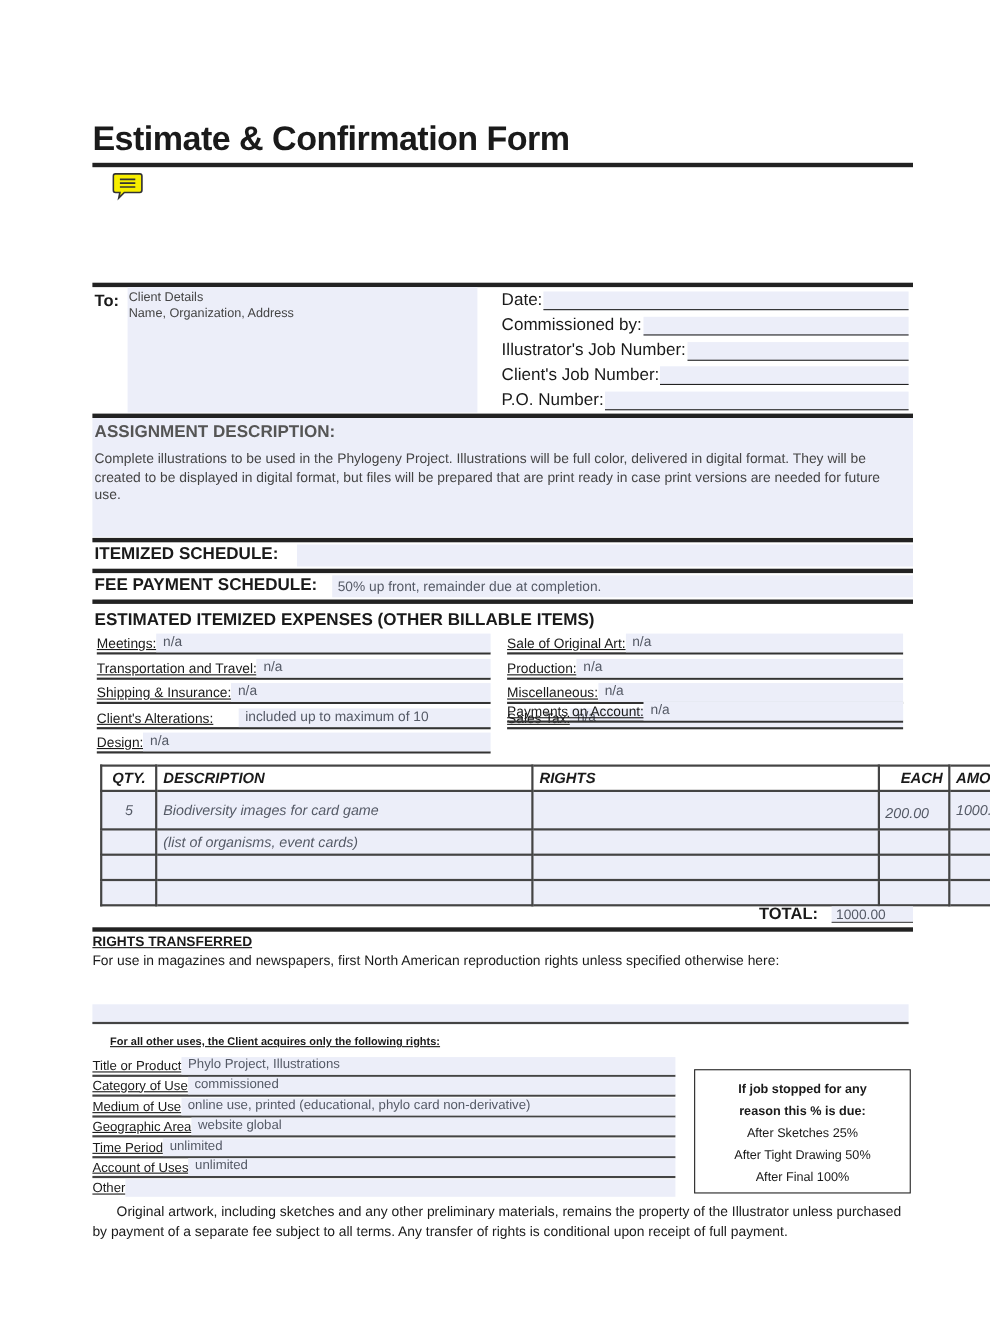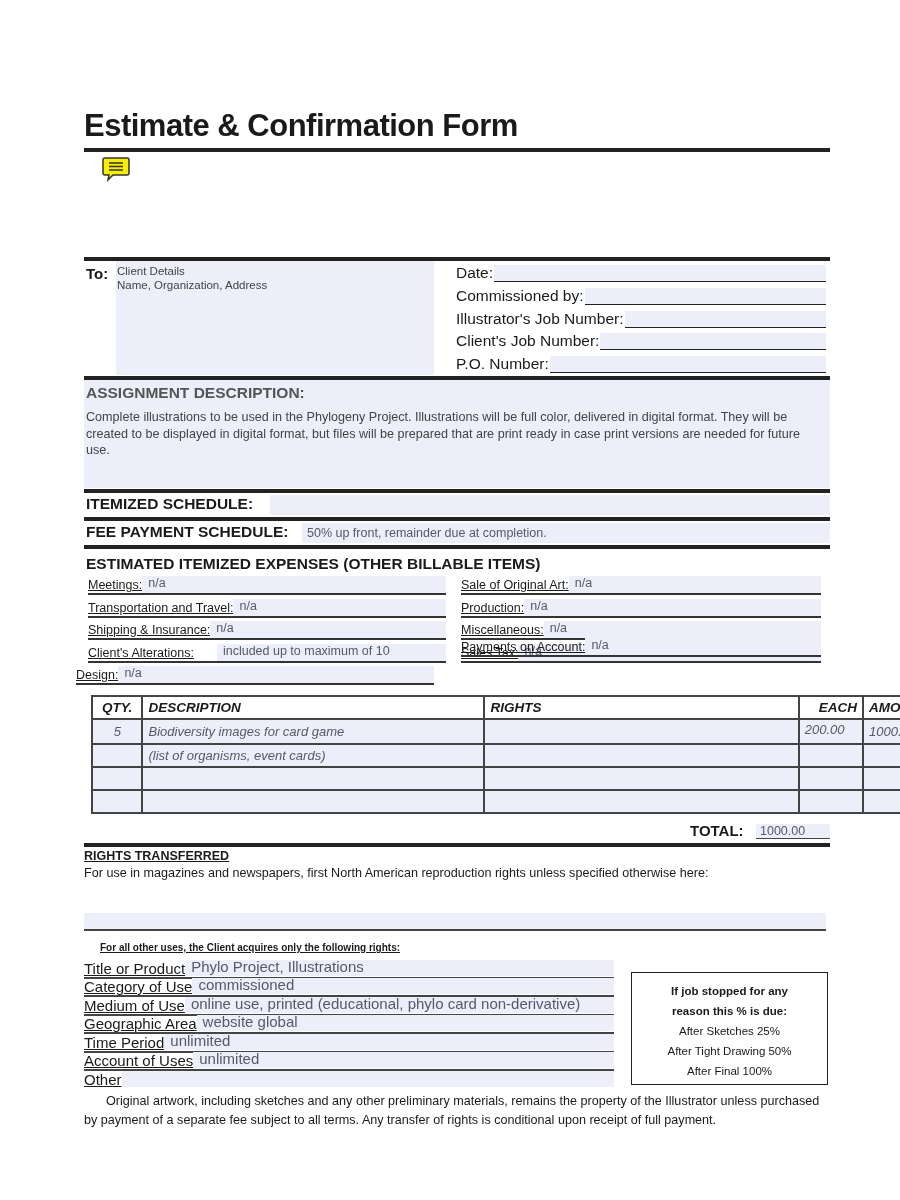--- a/index.html
+++ b/index.html
@@ -39,21 +39,21 @@
     }
     table.items th, table.items td { border: 2px solid #444; height: 21px; padding: 0 5px; }
     table.items th { font-weight: bold; text-align: left; background: #fff; font-size: 13.5px; }
     table.items td { background: #eceef9; color: #555a66; }
     .total-label { left: 690px; top: 822px; font-size: 15px; font-weight: bold; }
     .total-val { left: 756px; top: 824px; width: 70px; font-size: 12.5px; color: #555a66; border-bottom: 1.5px solid #444; background: #eceef9; padding-left: 4px; }
     .rights-head { left: 84px; top: 849px; font-size: 12.5px; font-weight: bold; text-decoration: underline; }
     .rights-text { left: 84px; top: 865px; width: 746px; font-size: 12.6px; line-height: 17px; }
     .rights-fill { left: 84px; top: 913px; width: 742px; height: 16px; border-bottom: 2px solid #444; }
     .other-head { left: 100px; top: 942px; font-size: 10px; font-weight: bold; text-decoration: underline; }
-    .use-row { left: 84px; width: 530px; display: flex; align-items: flex-start; border-bottom: 2px solid #444; height: 17px; font-size: 15px; }
+    .use-row { left: 84px; width: 530px; display: flex; align-items: center; border-bottom: 2px solid #444; height: 17px; font-size: 12px; }
     .use-row .lbl { text-decoration: underline; white-space: nowrap; }
     .use-row .val { flex: 1; background: #eceef9; height: 16px; color: #555a66; padding-left: 6px; line-height: 13px; }
     .stop-box {
       left: 631px; top: 972px; width: 197px; height: 113px; border: 1.5px solid #222;
       text-align: center; font-size: 11.5px; line-height: 20px; padding-top: 8px; box-sizing: border-box;
     }
     .stop-box .b { font-weight: bold; }
     .final-text { left: 84px; top: 1092px; width: 750px; font-size: 12.6px; line-height: 19px; text-indent: 22px; }
   </style>
 </head>
@@ -124,21 +124,21 @@
     <span class="val">n/a</span>
 </div>
 <div class="abs exp-row" style="left:88px; top:619px; width:358px;">
   <span class="lbl">Shipping &amp; Insurance:</span>
     <span class="val">n/a</span>
 </div>
 <div class="abs exp-row" style="left:88px; top:642px; width:358px;gap:23px;">
   <span class="lbl">Client's Alterations:</span>
     <span class="val">included up to maximum of 10</span>
 </div>
-<div class="abs exp-row" style="left:76px; top:664px; width:358px;">
+<div class="abs exp-row" style="left:88px; top:664px; width:358px;">
   <span class="lbl">Design:</span>
     <span class="val">n/a</span>
 </div>
 
 <div class="abs exp-row" style="left:461px; top:574px; width:360px;">
   <span class="lbl">Sale of Original Art:</span>
     <span class="val">n/a</span>
 </div>
 <div class="abs exp-row" style="left:461px; top:597px; width:360px;">
   <span class="lbl">Production:</span>
@@ -165,21 +165,21 @@
       <th style="width:262px;">RIGHTS</th>
       <th style="width:44px; text-align:right;">EACH</th>
       <th style="width:62px;">AMOUNT</th>
     </tr>
   </thead>
   <tbody>
     <tr>
       <td style="text-align:center;">5</td>
       <td>Biodiversity images for card game</td>
       <td></td>
-      <td style="vertical-align:top; padding-top:2px;margin-top:15px;">200.00</td>
+      <td style="vertical-align:top; padding-top:12px;margin-top:15px;">200.00</td>
       <td>1000.00</td>
     </tr>
     <tr>
       <td></td>
       <td>(list of organisms, event cards)</td>
       <td></td>
       <td></td>
       <td></td>
     </tr>
     <tr>

